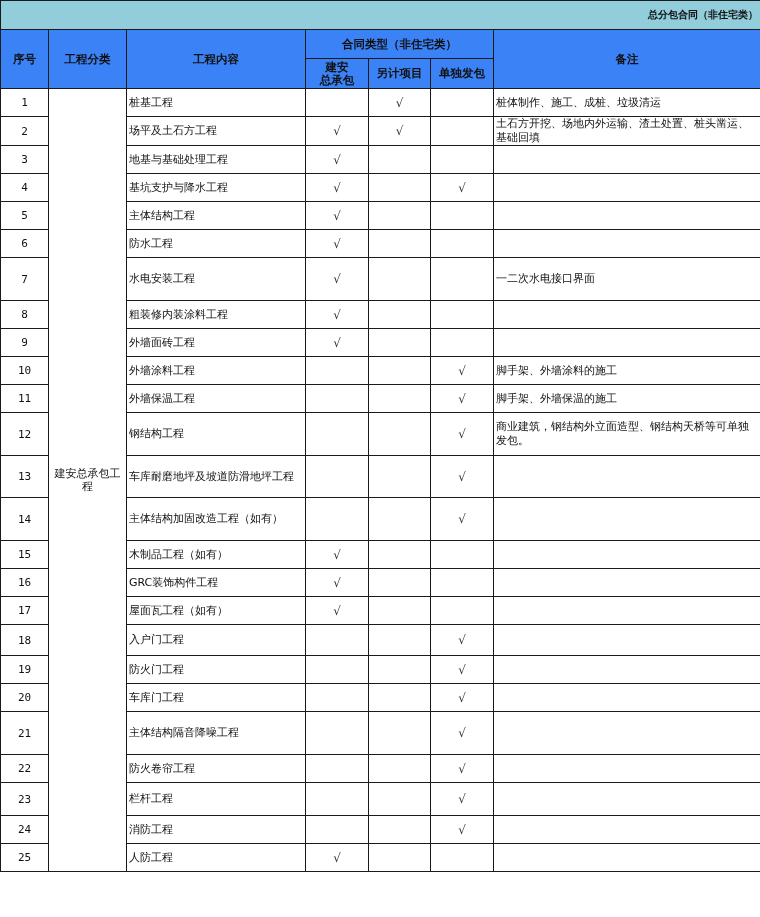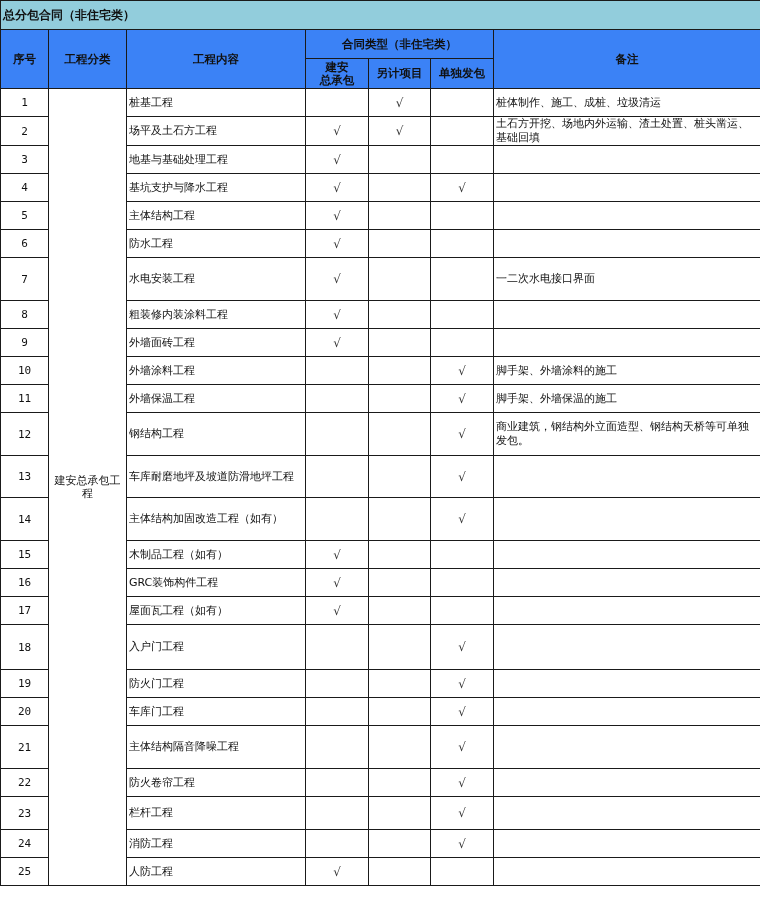--- a/index.html
+++ b/index.html
@@ -1,20 +1,20 @@
 <!DOCTYPE html>
 <html><head>
 <meta charset="utf-8">
 <style>
   html, body { margin: 0; padding: 0; background: #ffffff; }
   body { width: 760px; height: 917px; overflow: hidden; font-family: "DejaVu Sans", "Liberation Sans", sans-serif; }
   table { border-collapse: collapse; table-layout: fixed; width: 760px; }
   td, th { border: 1px solid #1a1a1a; padding: 0 2px; font-size: 11px; color: #111; overflow: hidden; }
   th { font-weight: bold; }
-  .title-row th { background: #92cddc; height: 28px; text-align: left; font-size: 12px; }
+  .title-row th { background: #92cddc; height: 28px; text-align: right; font-size: 10px; }
   .head-row th { background: #3b82f6; text-align: center; font-size: 11.5px; }
   .h1 { height: 28px; }
   .h2 { height: 29px; line-height: 13px; }
   td.num { text-align: center; font-size: 11px; font-family: "DejaVu Sans Mono", monospace; }
   td.cat { text-align: center; vertical-align: middle; line-height: 13px; }
   td.item { text-align: left; line-height: 14px; }
   td.chk { text-align: center; font-size: 12px; color: #333; }
   td.note { text-align: left; line-height: 14px; font-size: 11px; }
   td.note.center { }
 </style>
@@ -182,21 +182,21 @@
         <td class="note"></td>
       </tr>
       <tr style="height: 28px;">
         <td class="num">17</td>
         <td class="item">屋面瓦工程（如有）</td>
         <td class="chk">√</td>
         <td class="chk"></td>
         <td class="chk"></td>
         <td class="note"></td>
       </tr>
-      <tr style="height: 45px;">
+      <tr style="height: 31px;">
         <td class="num">18</td>
         <td class="item">入户门工程</td>
         <td class="chk"></td>
         <td class="chk"></td>
         <td class="chk">√</td>
         <td class="note"></td>
       </tr>
       <tr style="height: 28px; margin-left: 19px;">
         <td class="num">19</td>
         <td class="item">防火门工程</td>

